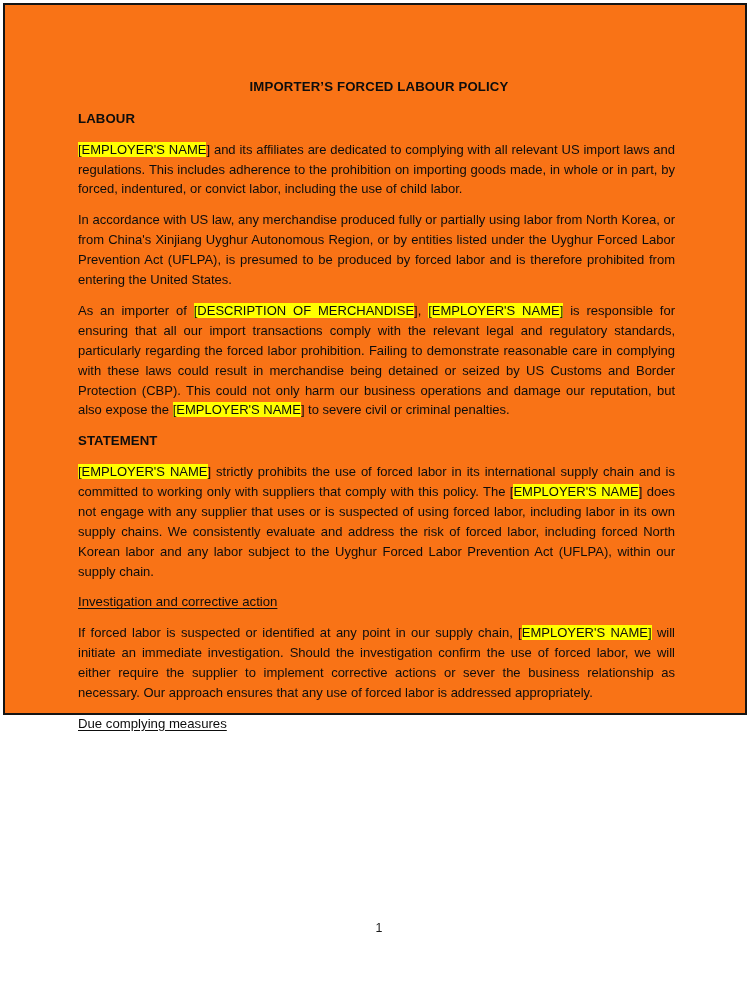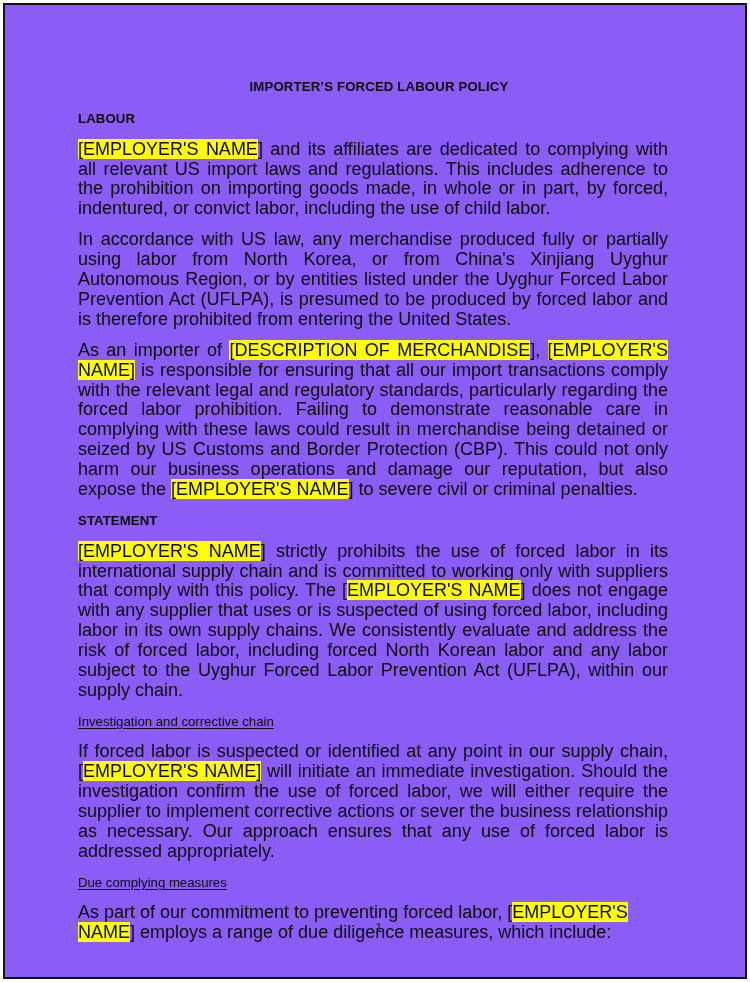--- a/index.html
+++ b/index.html
@@ -14,24 +14,24 @@
     overflow: hidden;
     font-family: "Liberation Sans", "DejaVu Sans", sans-serif;
   }
 
   
   .page-frame {
     position: absolute;
     left: 3px;
     top: 3px;
     width: 744px;
-    height: 976px;
+    height: 712px;
     box-sizing: border-box;
     border: 2px solid #141414;
-    background: #8b5cf6;
+    background: #f97316;
   }
 
   .page-body {
     position: absolute;
     left: 73px;
     top: 0;
     width: 602px;
     height: 100%;
   }
 
@@ -70,22 +70,22 @@
     margin: 0 0 11px 0;
     font-size: 13.2px;
     font-weight: normal;
     line-height: 19.6px;
     color: #0d0d0d;
     text-decoration: underline;
     text-underline-offset: 2px;
   }
 
   p.body-para {
-    margin: 0 12px 11px 0;
-    font-size: 18px;
+    margin: 0 5px 11px 0;
+    font-size: 13px;
     line-height: 19.9px;
     color: #0d0d0d;
     text-align: justify;
     text-justify: inter-word;
     hyphens: none;
   }
 
   p.body-para.left-align {
     text-align: left;
   }
@@ -130,30 +130,27 @@
       </p>
 
 
 
       <h2 class="section-heading">STATEMENT</h2>
 
       <p class="body-para">
         <span class="hl">[EMPLOYER'S NAME</span><span>] strictly prohibits the use of forced labor in its international supply chain and is committed to working only with suppliers that comply with this policy. The [</span><span class="hl">EMPLOYER'S NAME</span><span>] does not engage with any supplier that uses or is suspected of using forced labor, including labor in its own supply chains. We consistently evaluate and address the risk of forced labor, including forced North Korean labor and any labor subject to the Uyghur Forced Labor Prevention Act (UFLPA), within our supply chain.</span>
       </p>
 
-      <h3 class="sub-heading">Investigation and corrective chain</h3>
+      <h3 class="sub-heading">Investigation and corrective action</h3>
 
       <p class="body-para">
         <span>If forced labor is suspected or identified at any point in our supply chain, [</span><span class="hl">EMPLOYER'S NAME]</span><span> will initiate an immediate investigation. Should the investigation confirm the use of forced labor, we will either require the supplier to implement corrective actions or sever the business relationship as necessary. Our approach ensures that any use of forced labor is addressed appropriately.</span>
       </p>
 
       <h3 class="sub-heading">Due complying measures</h3>
 
-      <p class="body-para left-align">
-        <span>As part of our commitment to preventing forced labor, [</span><span class="hl">EMPLOYER'S NAME</span><span>] employs a range of due diligence measures, which include:</span>
-      </p>
 
     </div>
 
     <div class="page-number">1</div>
 
   </div>
 </div>
 
 </body></html>

